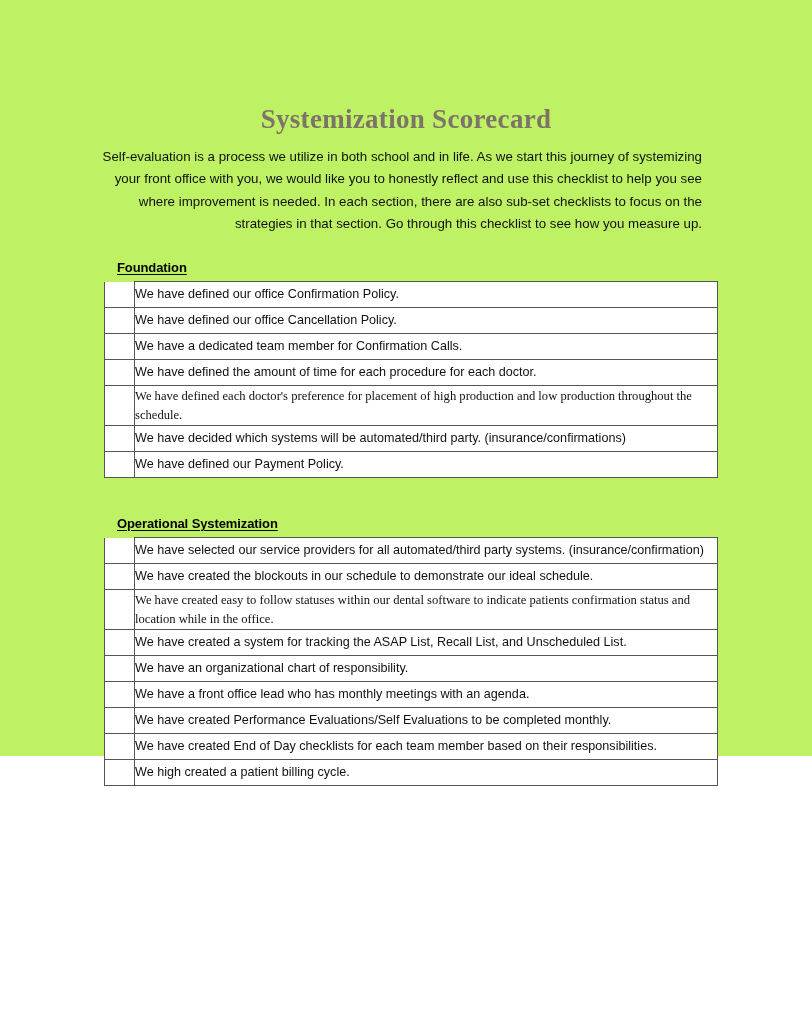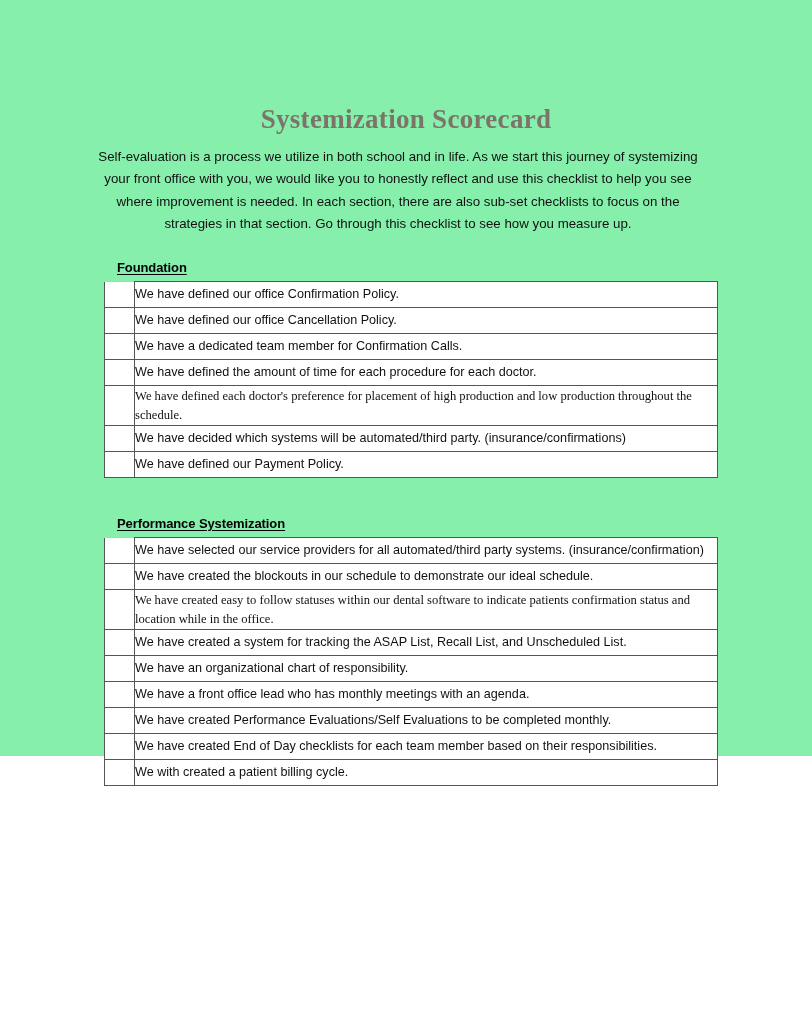--- a/index.html
+++ b/index.html
@@ -14,21 +14,21 @@
     color: #1a1a1a;
     position: relative;
     overflow: hidden;
   }
 
   .page {
     position: absolute;
     left: 0; top: 0;
     width: 812px;
     height: 756px;
-    background: #86efac;
+    background: #bef264;
   }
 
   
   .doc-title {
     position: absolute;
     left: 0;
     top: 104px;
     width: 812px;
     text-align: center;
     font-family: "Liberation Serif", serif;
@@ -40,21 +40,21 @@
 
   
   .intro {
     position: absolute;
     left: 94px;
     top: 146px;
     width: 608px;
     font-size: 13.3px;
     line-height: 22.3px;
     color: #111;
-    text-align: center;
+    text-align: right;
   }
 
   
   .section {
     position: absolute;
     left: 104px;
     width: 614px;
   }
   .section-foundation { top: 258px; }
   .section-operational { top: 514px; }
@@ -159,21 +159,21 @@
             <td class="cb-cell"></td>
             <td class="txt-cell">
               <span class="cell-text">We have defined our Payment Policy.</span>
             </td>
           </tr>
         </tbody>
     </table>
   </div>
 
   <div class="section section-operational">
-    <div class="section-heading">Performance Systemization</div>
+    <div class="section-heading">Operational Systemization</div>
     <table class="checklist">
       <tbody>
           <tr class="one-line">
             <td class="cb-cell"></td>
             <td class="txt-cell">
               <span class="cell-text">We have selected our service providers for all automated/third party systems. (insurance/confirmation)</span>
             </td>
           </tr>
           <tr class="one-line">
             <td class="cb-cell"></td>
@@ -213,20 +213,20 @@
           </tr>
           <tr class="one-line">
             <td class="cb-cell"></td>
             <td class="txt-cell">
               <span class="cell-text">We have created End of Day checklists for each team member based on their responsibilities.</span>
             </td>
           </tr>
           <tr class="one-line">
             <td class="cb-cell"></td>
             <td class="txt-cell">
-              <span class="cell-text">We with created a patient billing cycle.</span>
+              <span class="cell-text">We high created a patient billing cycle.</span>
             </td>
           </tr>
         </tbody>
     </table>
   </div>
 
 </div>
 
 </body></html>

